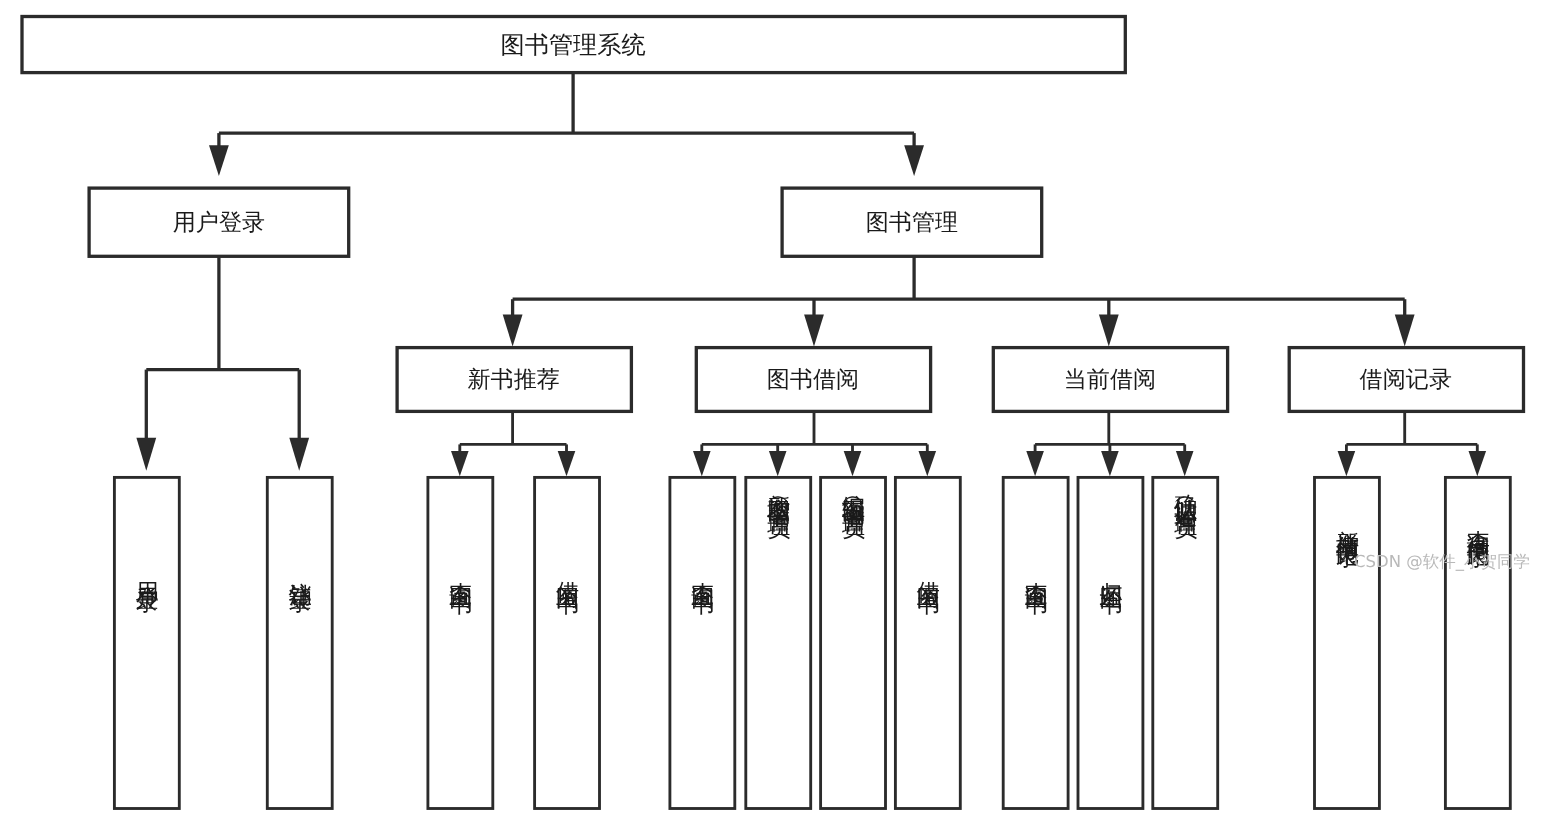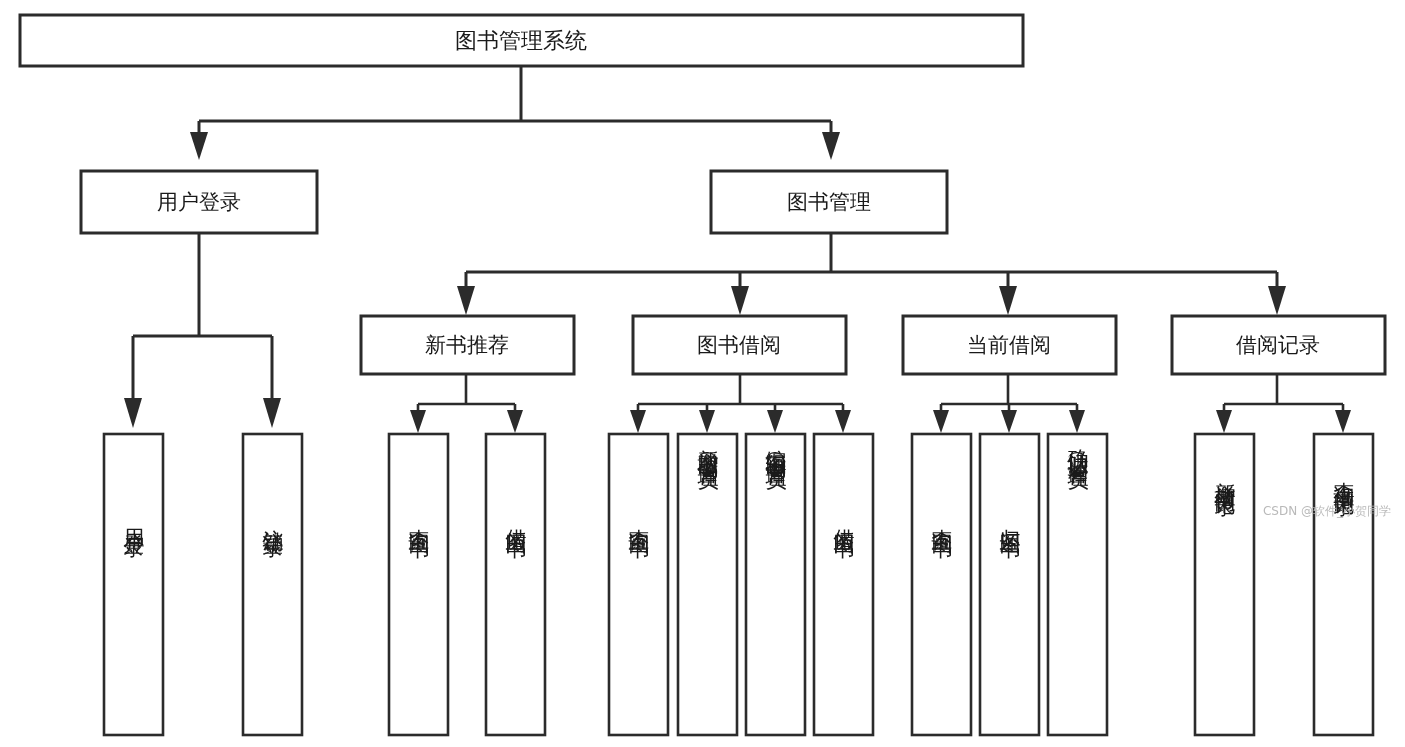--- a/index.html
+++ b/index.html
@@ -71,21 +71,21 @@
     text-anchor: middle;
     writing-mode: tb;
     glyph-orientation-vertical: 0;
     letter-spacing: 3px;
   }
   .watermark {
     position: absolute;
     right: 14px;
     bottom: 6px;
     font-family: "DejaVu Sans", "Liberation Sans", sans-serif;
-    font-size: 12px;
+    font-size: 15px;
     color: #b9b9b9;
     white-space: nowrap;
     user-select: none;
   }
 </style>
 </head>
 <body>
 
 <div id="diagram-root">
 

